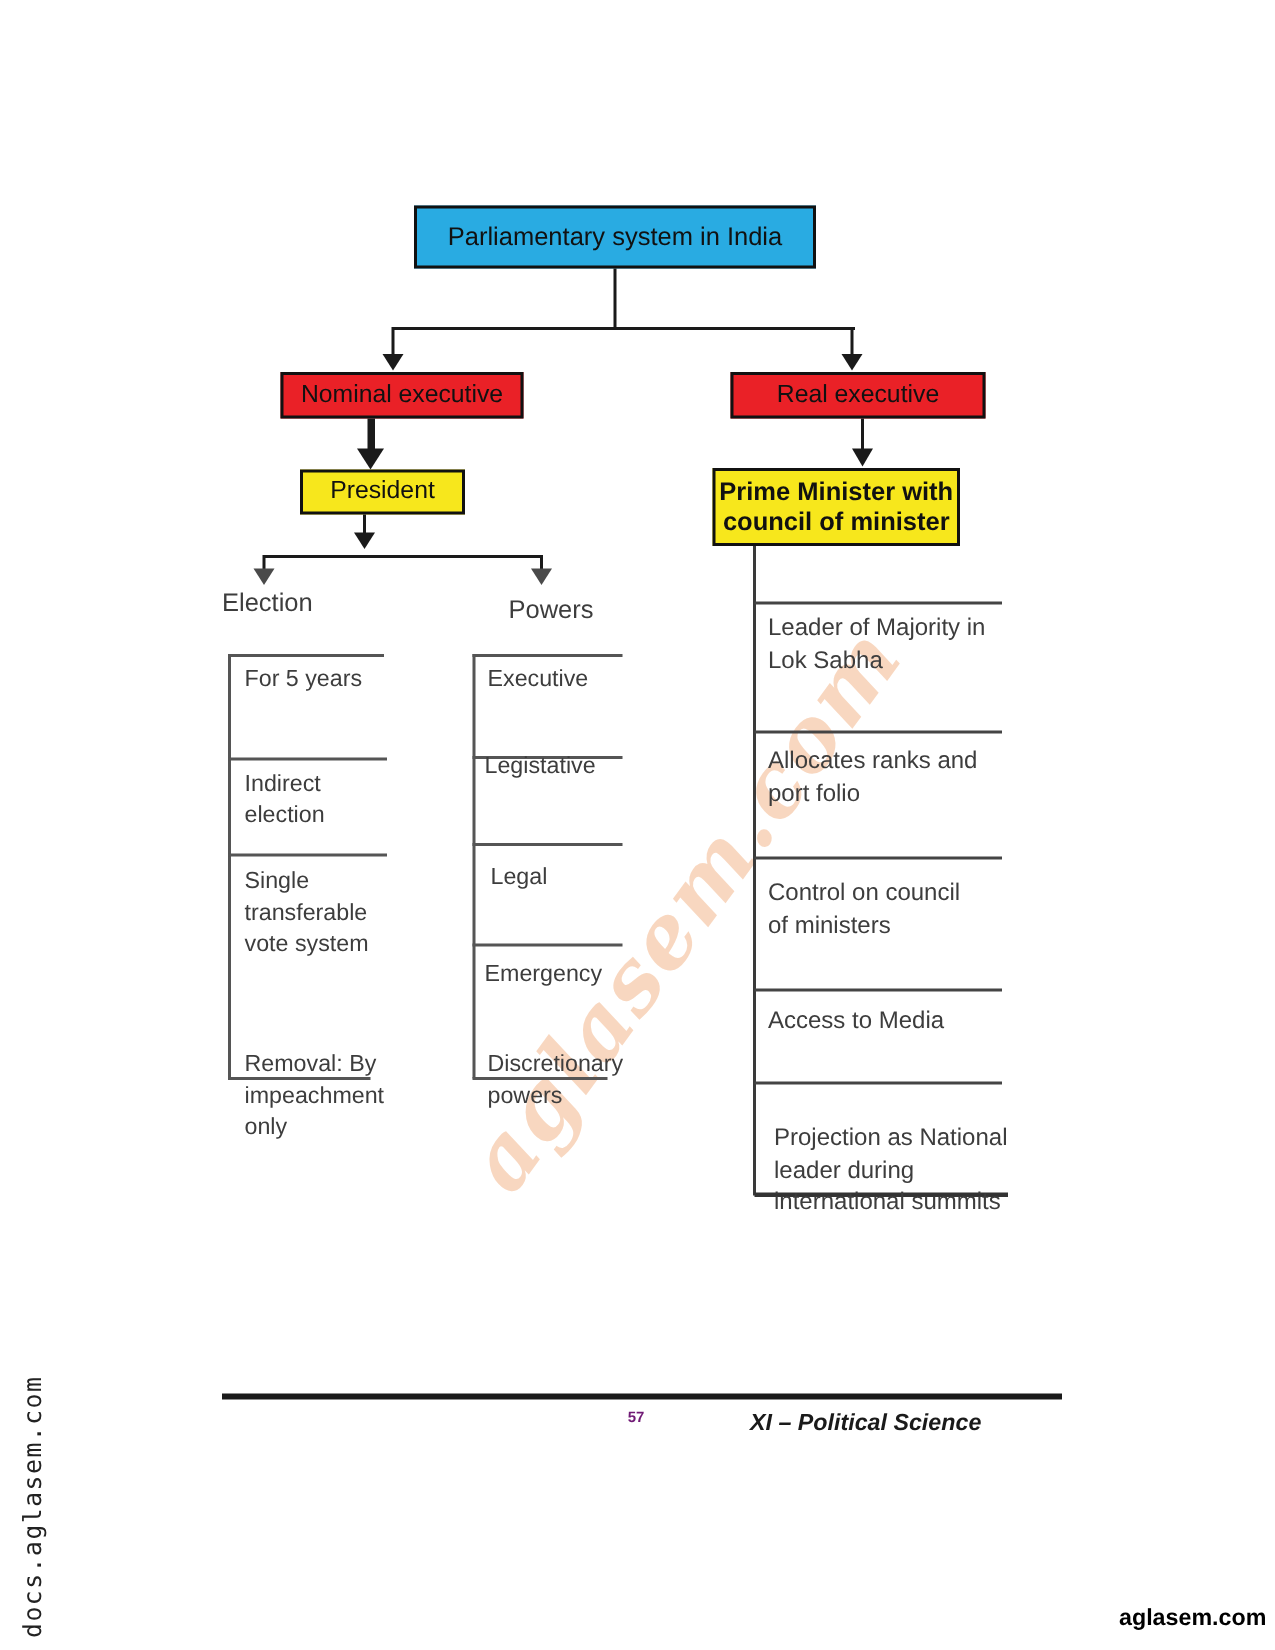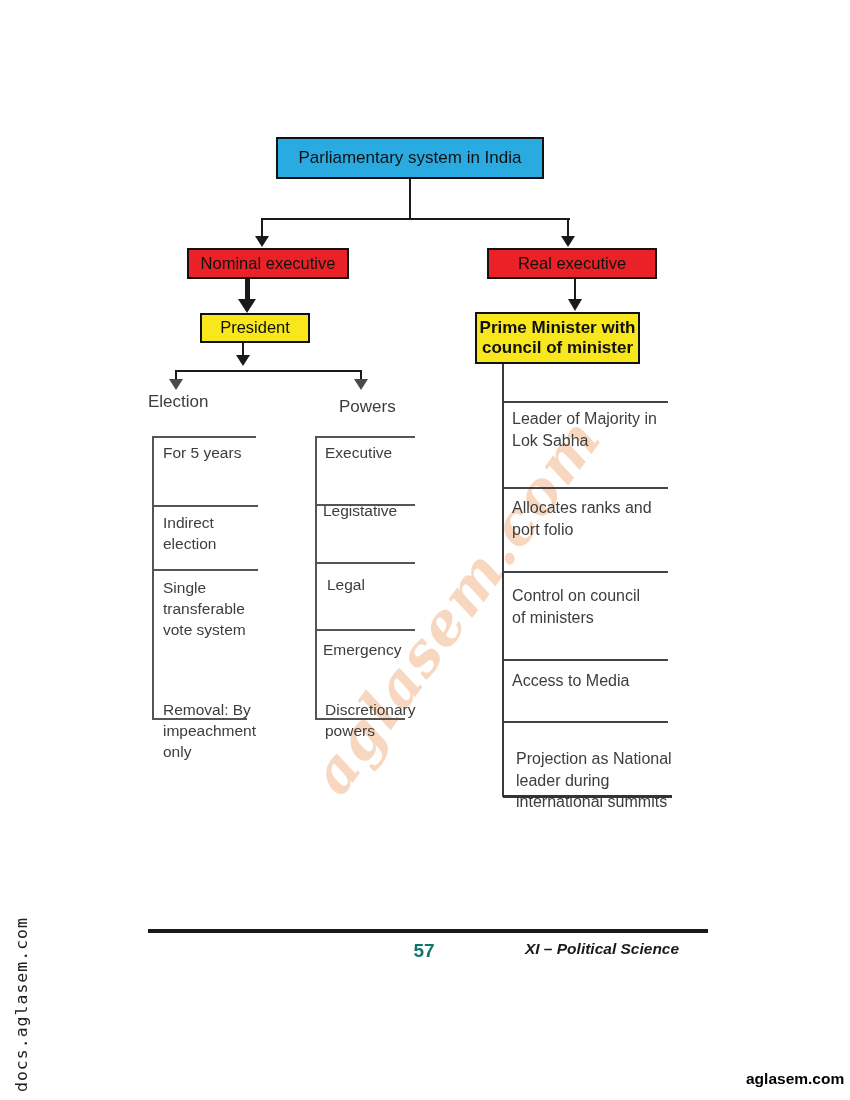--- a/index.html
+++ b/index.html
@@ -26,22 +26,22 @@
   .box.branch{background:var(--branch-fill);font-size:16.5px;}
   .box.leaf{background:var(--leaf-fill);font-size:16.5px;}
   .box.pm{border-width:2.5px;font-size:17px;}
   .vline,.hline{position:absolute;background:var(--line);}
   .bracket-line{position:absolute;background:var(--bracket);}
   .tri-down{position:absolute;width:0;height:0;}
   .lbl{position:absolute;font-size:17px;color:var(--ink);}
   .item{position:absolute;font-size:15.5px;line-height:21px;white-space:pre-line;color:var(--ink);}
   .item.r{font-size:16px;line-height:21.5px;}
   .footer-rule{position:absolute;background:#1a1a1a;}
-  .pageno{position:absolute;font-weight:bold;font-size:19px;color:#0f766e;text-align:center;}
-  .subject{position:absolute;font-weight:bold;font-style:italic;font-size:15.5px;color:#1a1a1a;text-align:center;}
+  .pageno{position:absolute;font-weight:bold;font-size:10px;color:#701a75;text-align:center;}
+  .subject{position:absolute;font-weight:bold;font-style:italic;font-size:15.5px;color:#1a1a1a;text-align:left;}
   .brand{position:absolute;font-weight:bold;font-size:15.5px;color:#000;}
   .sidetext{
     position:absolute;left:12px;top:910px;height:182px;
     writing-mode:vertical-rl;transform:rotate(180deg);
     font-family:"DejaVu Sans Mono",monospace;font-size:16.5px;color:#222;
     letter-spacing:1px;
   }
   .watermark{
     position:absolute;left:255px;top:615px;width:340px;text-align:center;
     transform:rotate(-54deg);

